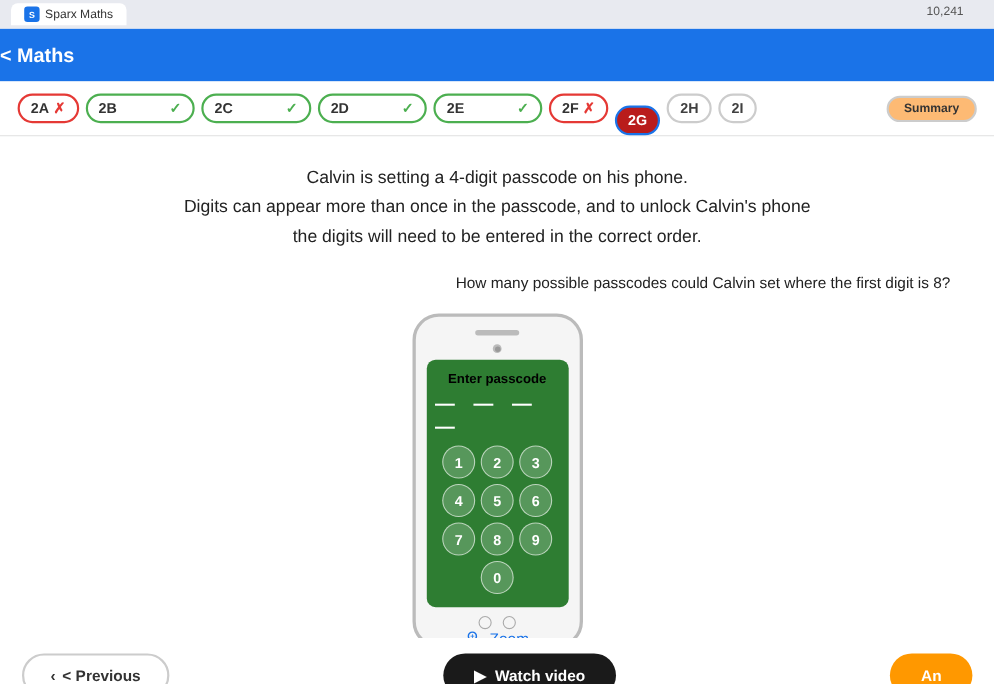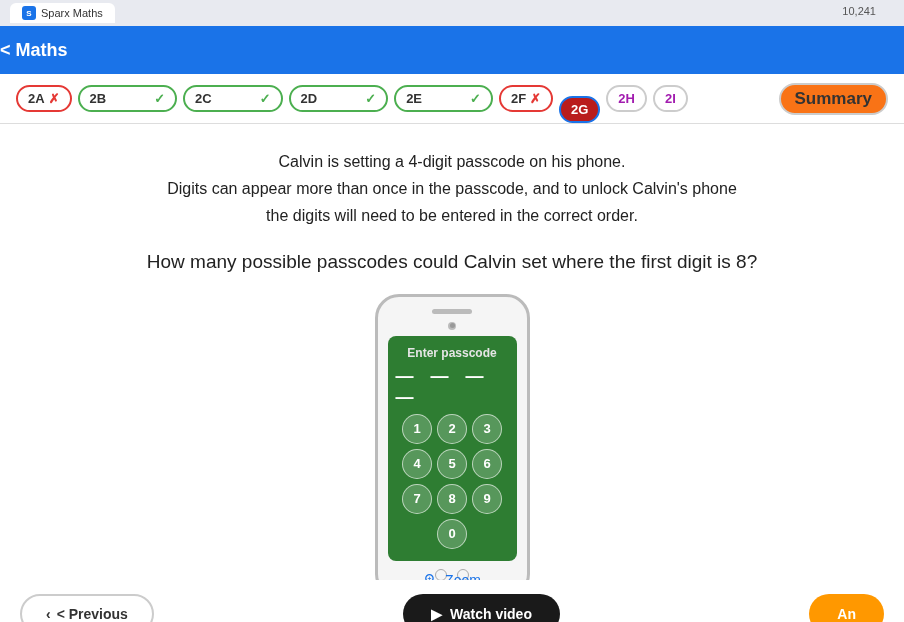--- a/index.html
+++ b/index.html
@@ -63,38 +63,38 @@
 
     .tab.active {
       background: #b91c1c;
       color: white;
       border-color: #1a73e8;
       margin-top: 22px;
     }
 
     .tab.plain {
       border-color: #ccc;
-      color: #a21caf;
+      color: #404040;
     }
 
     .check-icon { color: #4caf50; font-weight: bold; }
     .cross-icon { color: #e53935; font-weight: bold; }
 
     .tab.completed .check-icon { color: #4caf50; }
     .tab.failed .cross-icon { color: #e53935; }
 
     .summary-tab {
       margin-left: auto;
       padding: 4px 14px;
       border: 2px solid #ccc;
       border-radius: 20px;
-      font-size: 17px;
-      font-weight: 600;
-      cursor: pointer;
-      background: #f97316;
+      font-size: 11px;
+      font-weight: 600;
+      cursor: pointer;
+      background: #fdba74;
       color: #333;
     }
 
     
     .main-content {
       background: white;
       padding: 24px 40px 80px;
       height: calc(622px - 48px - 50px);
       position: relative;
       overflow: hidden;
@@ -148,21 +148,21 @@
       border-radius: 8px;
       width: 100%;
       padding: 10px 8px 12px;
       display: flex;
       flex-direction: column;
       align-items: center;
       gap: 6px;
     }
 
     .enter-passcode {
-      color: #e5e5e5;
+      color: #000000;
       font-size: 12px;
       font-weight: bold;
     }
 
     .passcode-dashes {
       color: white;
       font-size: 18px;
       letter-spacing: 6px;
       font-weight: bold;
     }
@@ -376,21 +376,21 @@
     <span>Summary</span>
   </div>
 </div>
 
 <div class="main-content">
   <div class="question-text">
     <div>Calvin is setting a 4-digit passcode on his phone.</div>
     <div>Digits can appear more than once in the passcode, and to unlock Calvin's phone</div>
     <div>the digits will need to be entered in the correct order.</div>
   </div>
-  <div class="question-text" style="margin-top:10px; font-size:19px; font-weight:500;">
+  <div class="question-text" style="margin-top:10px; font-size:14px; font-weight:500;text-align:right;">
     <div>How many possible passcodes could Calvin set where the first digit is 8?</div>
   </div>
 
   <div class="phone-container">
     <div class="phone">
       <div class="phone-speaker"></div>
       <div class="phone-camera">
         <span style="display:block;width:5px;height:5px;background:#999;border-radius:50%;margin:1.5px auto;"></span>
       </div>
       <div class="phone-screen">

